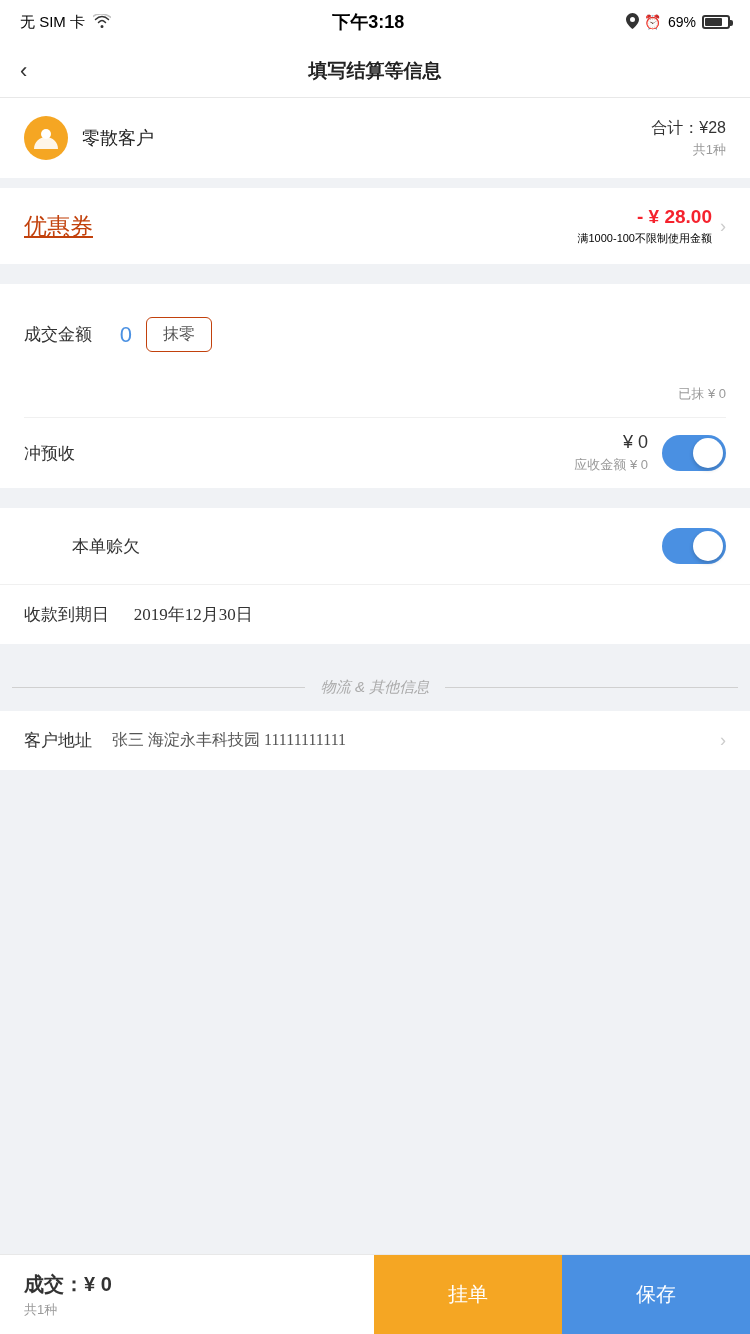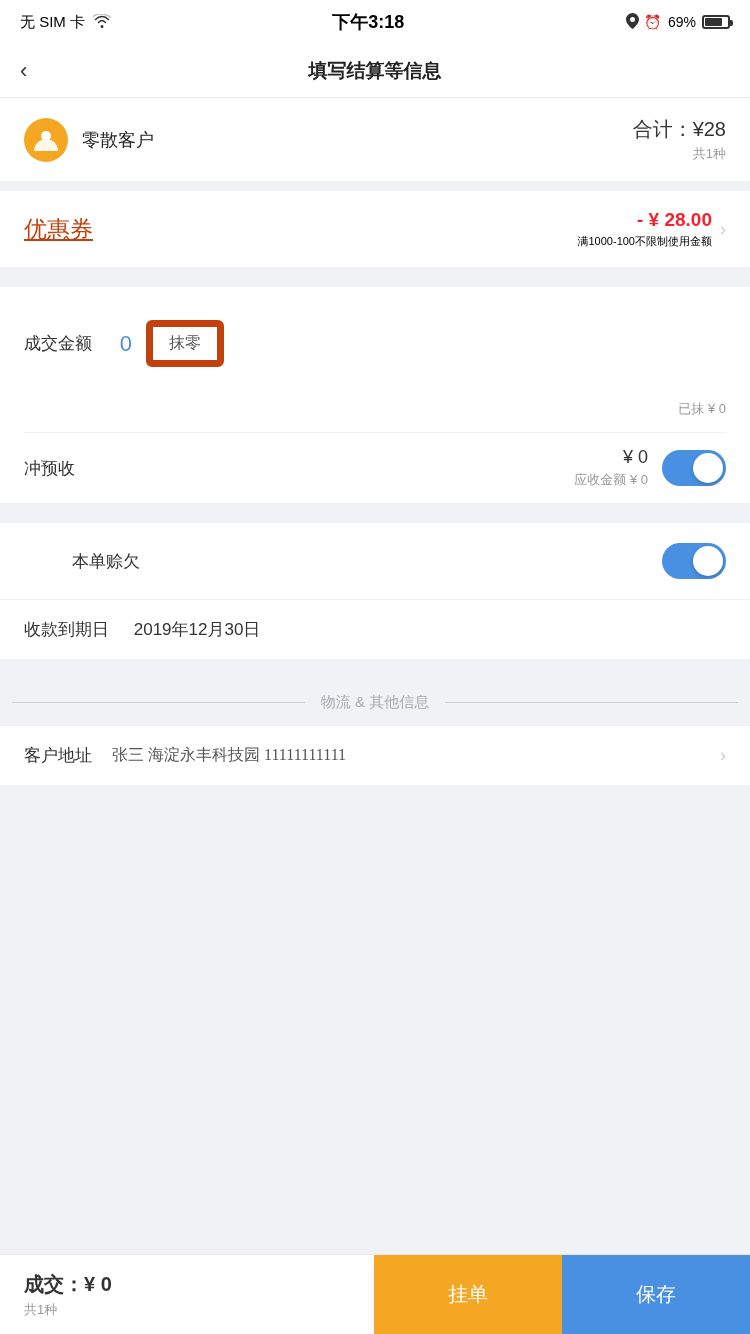--- a/index.html
+++ b/index.html
@@ -88,21 +88,21 @@
     }
     .customer-name {
       font-size: 18px;
       color: #222;
       font-weight: 500;
     }
     .customer-right {
       text-align: right;
     }
     .total-amount {
-      font-size: 20px;
+      font-size: 16px;
       color: #333;
       font-weight: 500;
     }
     .total-count {
       font-size: 13px;
       color: #999;
       margin-top: 2px;
     }
 
     
@@ -172,21 +172,21 @@
     .amount-input {
       font-size: 22px;
       color: #4a90e2;
       font-weight: 500;
       min-width: 30px;
       text-align: right;
       border: none;
       outline: none;
     }
     .round-zero-btn {
-      border: 7px solid #c2410c;
+      border: 1px solid #c2410c;
       border-radius: 6px;
       padding: 6px 16px;
       font-size: 16px;
       color: #555;
       background: #fff;
       cursor: pointer;
     }
     .sub-info {
       font-size: 13px;
       color: #999;
@@ -269,20 +269,21 @@
     
     .logistics-divider {
       background: #f0f2f5;
       padding: 14px 12px;
       text-align: center;
       position: relative;
       display: flex;
       align-items: center;
       justify-content: center;
       gap: 16px;
+      font-style: italic;
     }
     .logistics-line {
       flex: 1;
       height: 1px;
       background: #d0d0d0;
     }
     .logistics-text {
       font-size: 15px;
       color: #aaa;
     }
@@ -485,21 +486,21 @@
 
   <div class="card">
     <div class="debt-row">
       <span class="debt-label">本单赊欠</span>
       <div class="toggle">
         <div class="toggle-knob"></div>
       </div>
     </div>
     <div class="due-date-row">
       <span>收款到期日</span>
-      <span style="margin-left:20px;">2019年12月30日</span>
+      <span style="margin-left:20px;font-family:Liberation Serif, serif;">2019年12月30日</span>
     </div>
   </div>
 
   <div class="section-gap"></div>
 
   <div class="logistics-divider">
     <div class="logistics-line"></div>
     <span class="logistics-text">物流 &amp; 其他信息</span>
     <div class="logistics-line"></div>
   </div>

